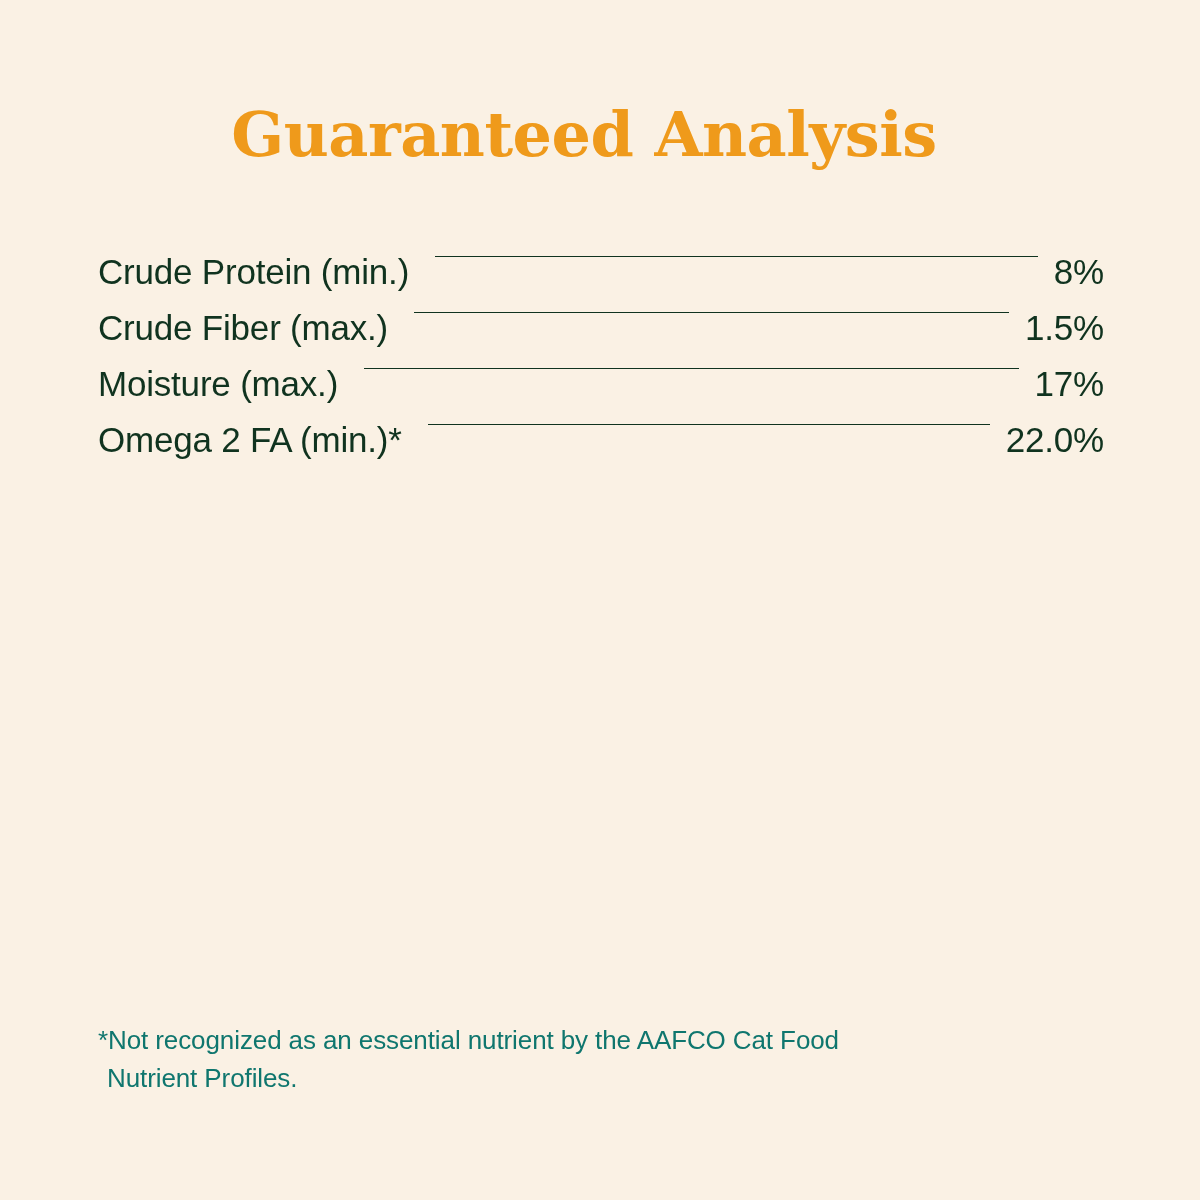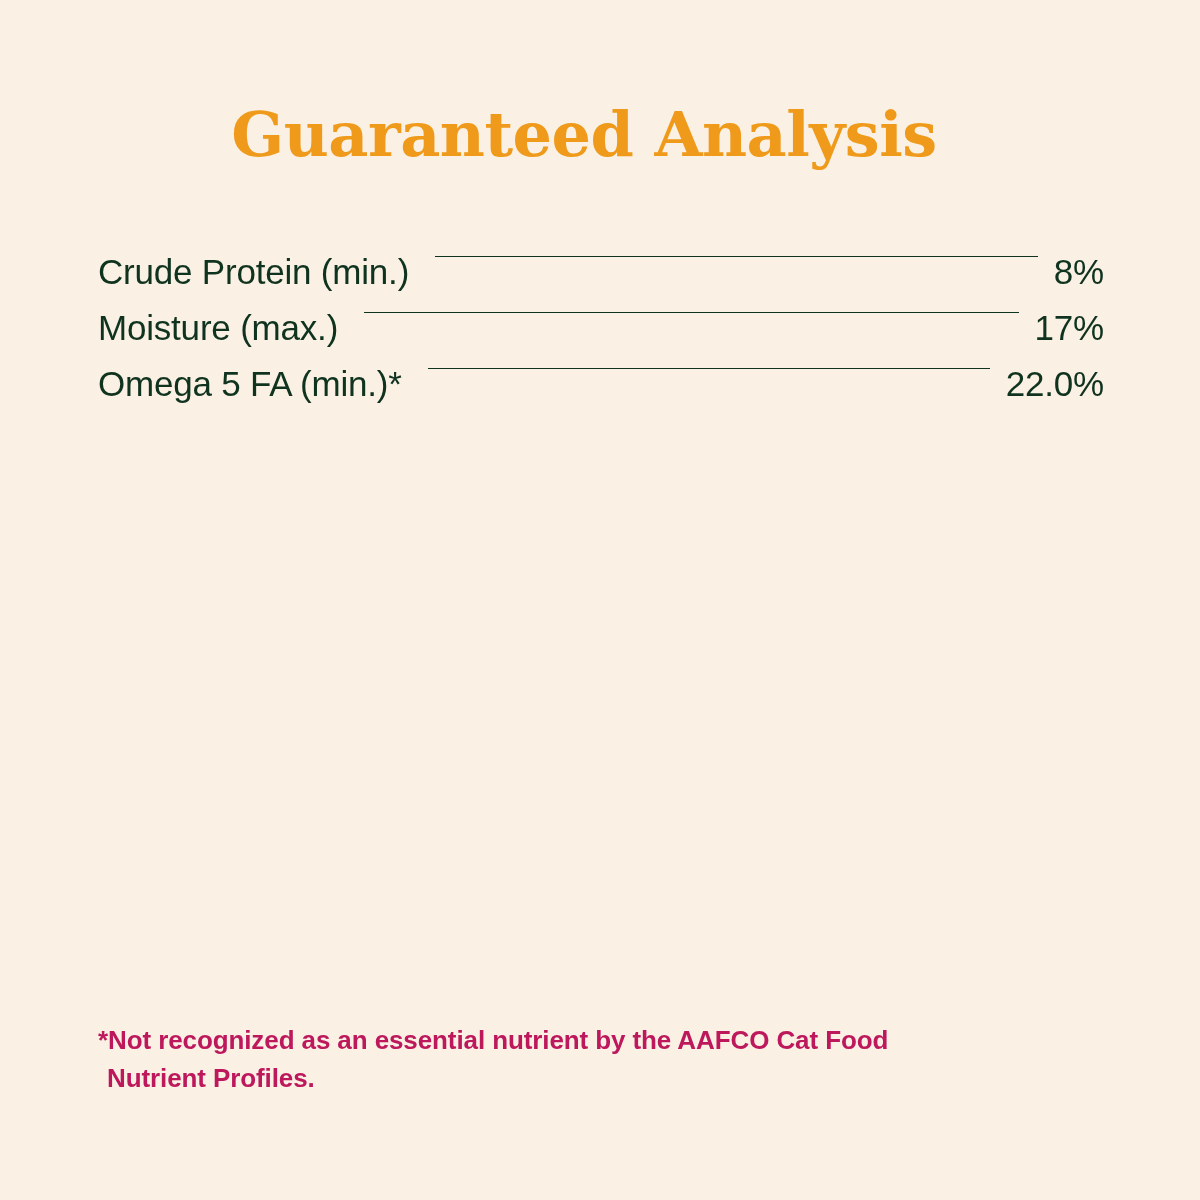--- a/index.html
+++ b/index.html
@@ -60,25 +60,24 @@
     white-space: nowrap;
     text-align: right;
     color: #10331F;
     letter-spacing: -0.2px;
   }
   .footnote {
     position: absolute;
     left: 98px;
     top: 1022px;
     width: 980px;
-    color: #be185d;
+    color: #0f766e;
     font-size: 26px;
     line-height: 1.45;
     letter-spacing: -0.1px;
-    font-weight: bold;
   }
   .footnote .line2 {
     display: block;
     padding-left: 9px;
   }
 </style>
 </head>
 <body>
 
 <div class="panel">
@@ -87,30 +86,35 @@
 
   <div class="rows">
 
     <div class="row">
       <span class="label">Crude Protein (min.)</span>
       <span class="leader"></span>
       <span class="value">8%</span>
     </div>
 
 
+    <div class="row">
+      <span class="label">Crude Fiber (max.)</span>
+      <span class="leader"></span>
+      <span class="value">1.5%</span>
+    </div>
 
     <div class="row">
       <span class="label">Moisture (max.)</span>
       <span class="leader"></span>
       <span class="value">17%</span>
     </div>
 
 
     <div class="row">
-      <span class="label">Omega 5 FA (min.)*</span>
+      <span class="label">Omega 2 FA (min.)*</span>
       <span class="leader"></span>
       <span class="value">22.0%</span>
     </div>
 
 
   </div>
 
   <div class="footnote">
     <span>*Not recognized as an essential nutrient by the AAFCO Cat Food</span>
     <span class="line2">Nutrient Profiles.</span>

